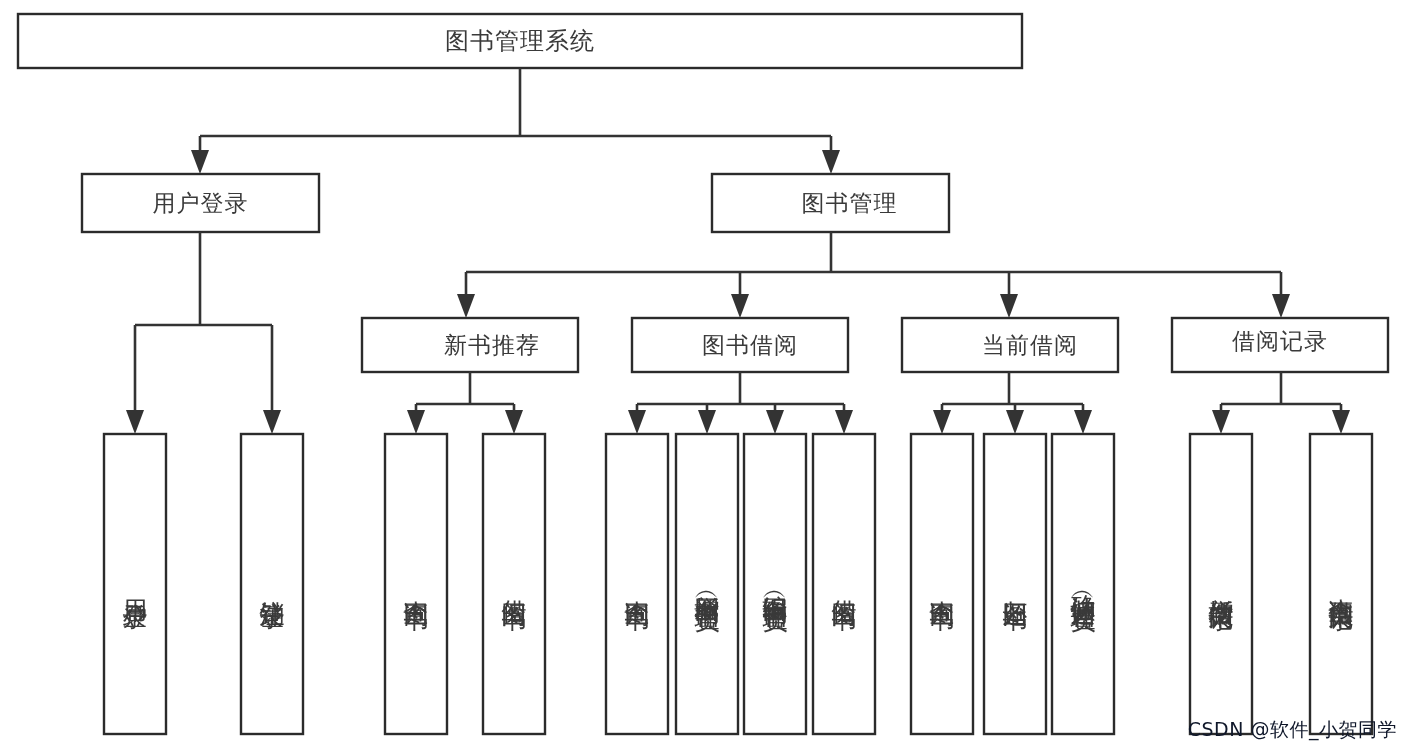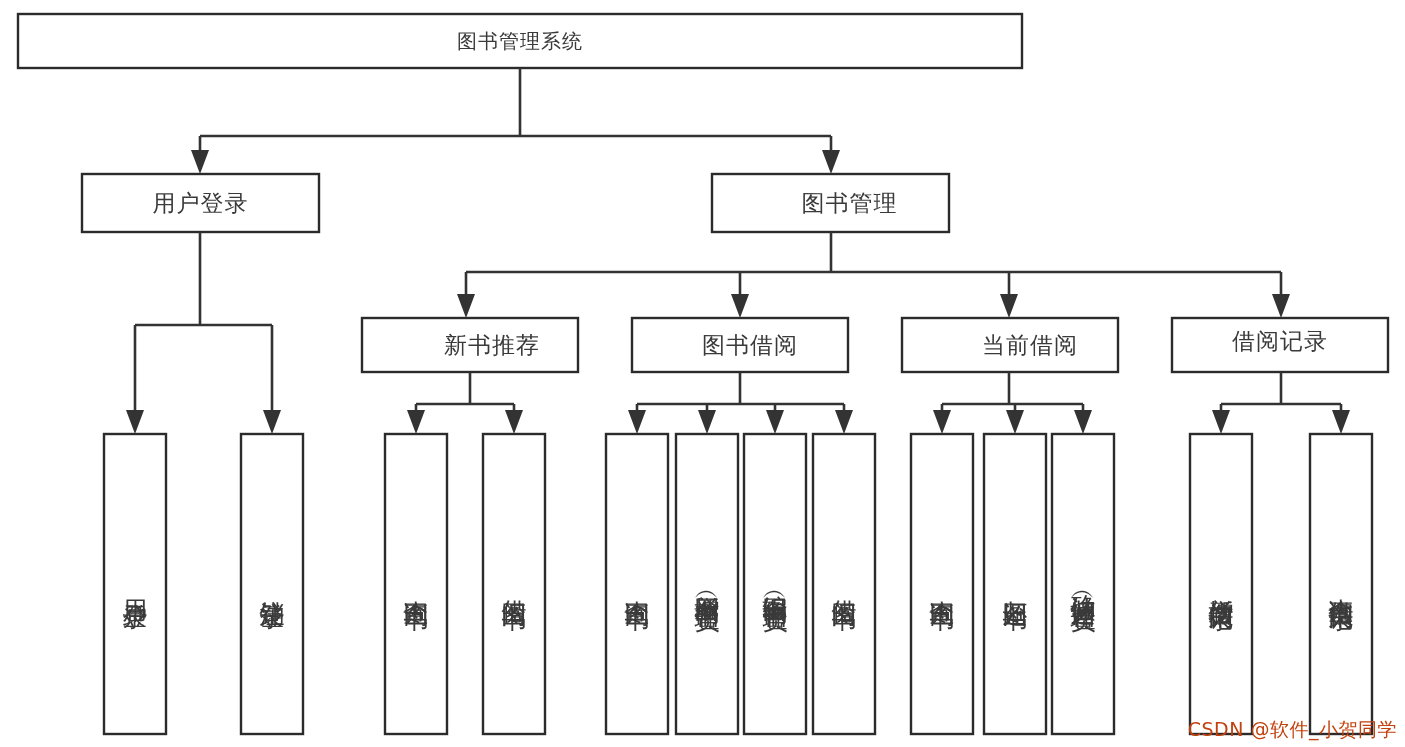--- a/index.html
+++ b/index.html
@@ -47,21 +47,21 @@
     display: flex;
     align-items: center;
     justify-content: center;
     color: #3a3a3a;
     font-size: 23px;
     letter-spacing: 1px;
     white-space: nowrap;
     pointer-events: none;
   }
   .title-label {
-    font-size: 20px;
+    font-size: 24px;
   }
   
   .v-label {
     position: absolute;
     display: flex;
     align-items: center;
     justify-content: center;
     color: #3a3a3a;
     font-size: 25px;
     line-height: 1.08;
@@ -69,21 +69,21 @@
     text-orientation: upright;
     white-space: nowrap;
     letter-spacing: 2px;
     pointer-events: none;
   }
   #watermark {
     position: absolute;
     right: 8px;
     bottom: 4px;
     font-size: 19px;
-    color: #c2410c;
+    color: #0f172a;
     letter-spacing: 0.5px;
     white-space: nowrap;
   }
 </style>
 </head>
 <body>
 
 <div id="diagram-root">
 
   <svg id="flow" viewBox="0 0 1405 747">

